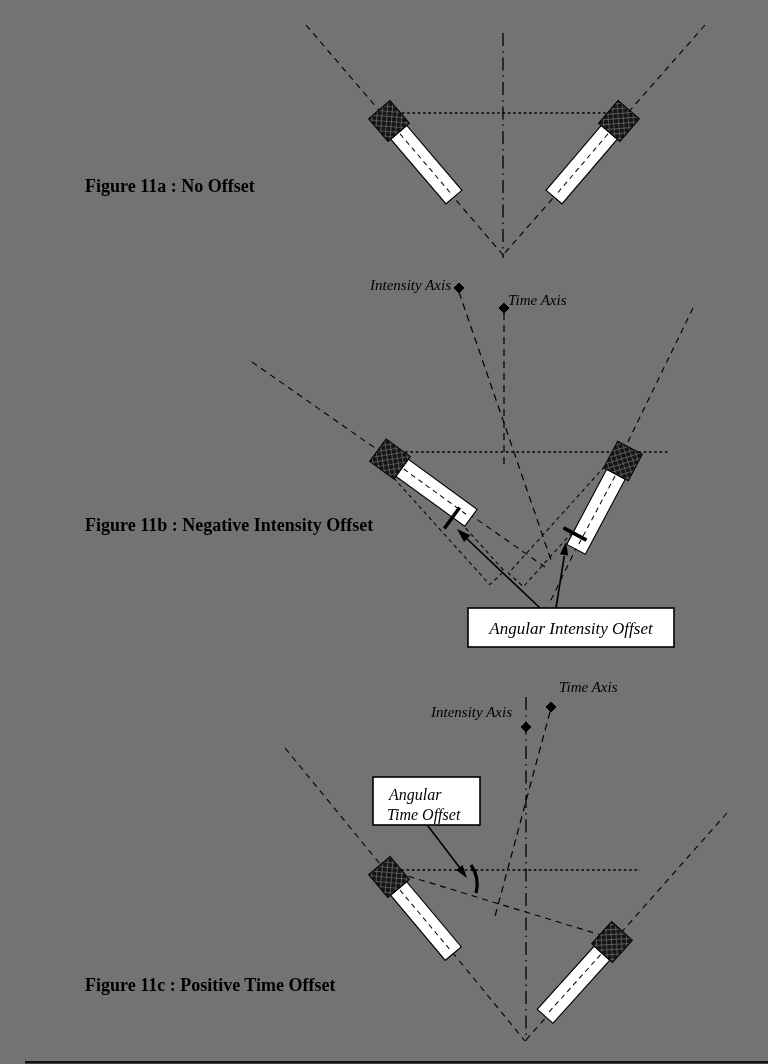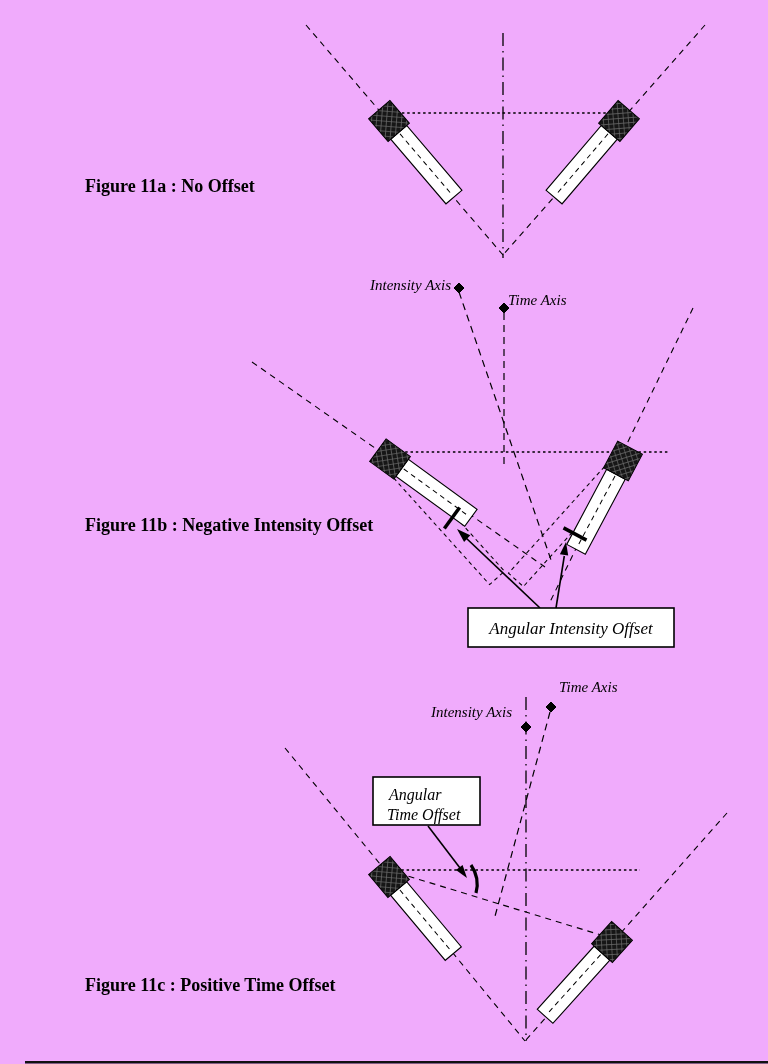--- a/index.html
+++ b/index.html
@@ -1,16 +1,16 @@
 <!DOCTYPE html>
 <html><head>
 <meta charset="utf-8">
 <style>
   html,body{margin:0;padding:0;background:#ffffff;}
-  #page{position:relative;width:768px;height:1064px;background:#f0abfc;overflow:hidden;
+  #page{position:relative;width:768px;height:1064px;background:#737373;overflow:hidden;
         font-family:"Liberation Serif", serif;}
   svg{display:block;}
   text{fill:#000;}
   .caption{font-size:18px;font-weight:bold;font-family:"Liberation Serif", serif;}
   .axis-label{font-size:15px;font-style:italic;font-family:"Liberation Serif", serif;}
   .callout-label{font-size:17px;font-style:italic;font-family:"Liberation Serif", serif;}
   .callout-label-sm{font-size:16px;font-style:italic;font-family:"Liberation Serif", serif;}
   .beam{stroke:#000;stroke-width:1.1;stroke-dasharray:6 5;fill:none;}
   .dotline{stroke:#000;stroke-width:1.5;stroke-dasharray:2.5 2.8;fill:none;}
   .dashdot{stroke:#000;stroke-width:1.3;stroke-dasharray:13 5 1.5 5;fill:none;}

